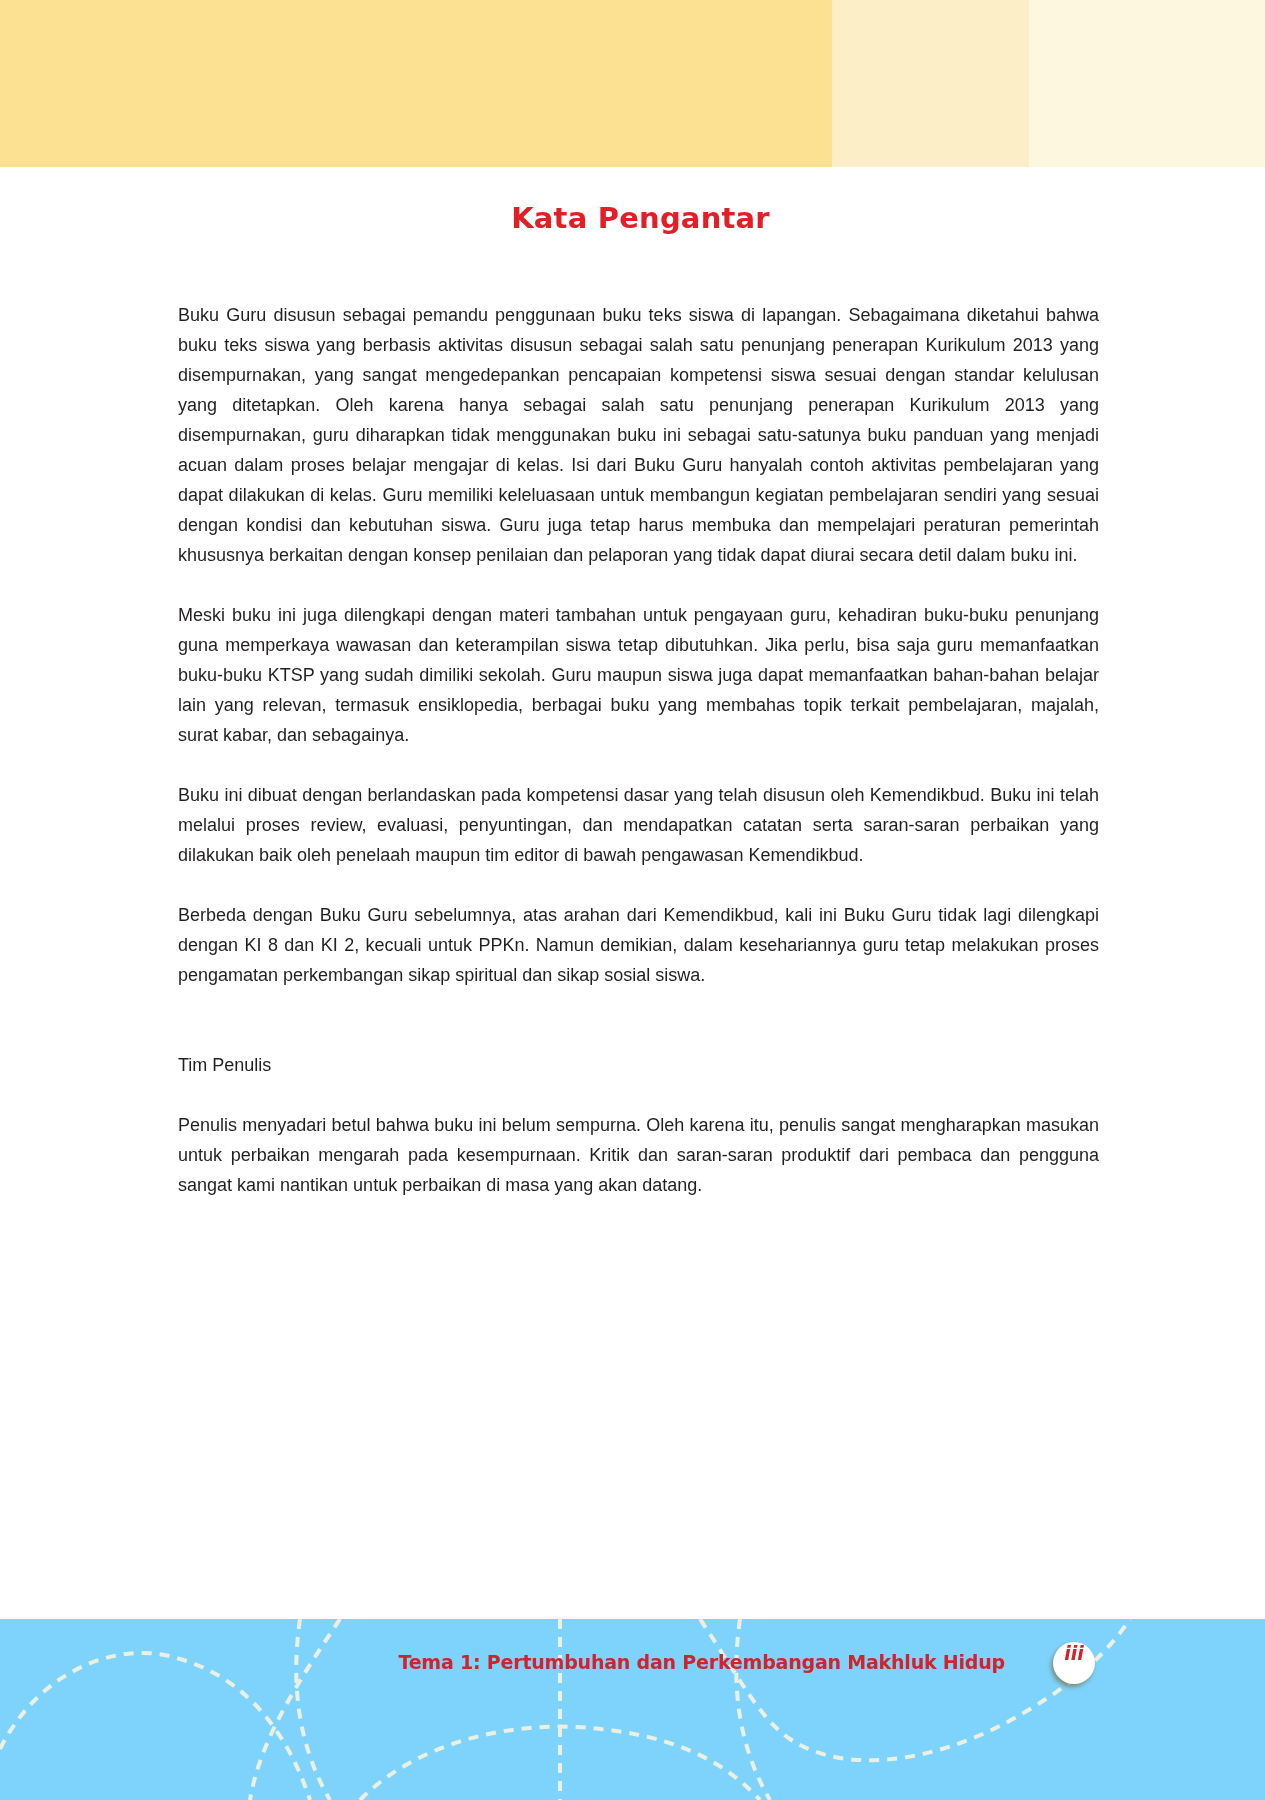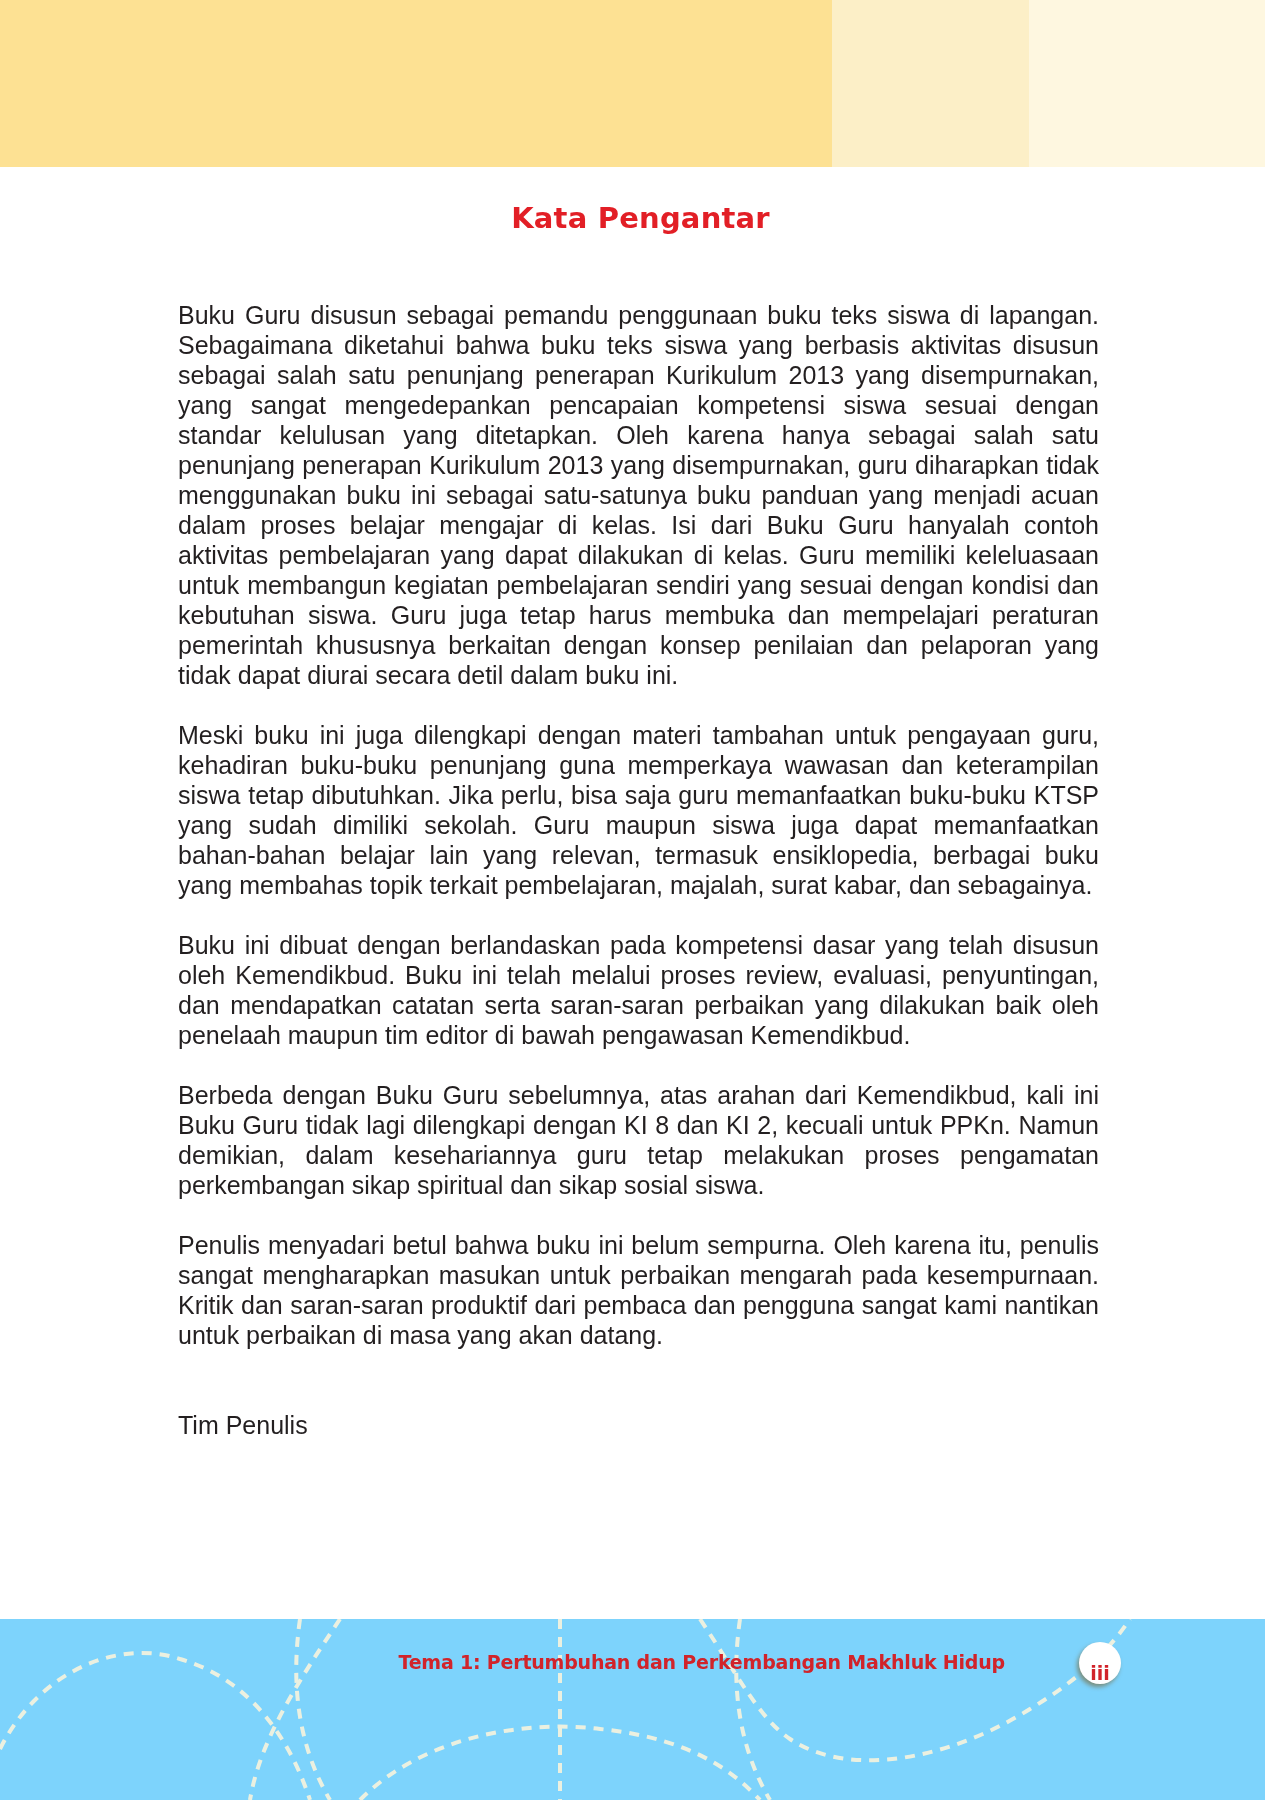--- a/index.html
+++ b/index.html
@@ -15,39 +15,39 @@
   .hb3 { left: 1029px; width: 236px; background: #fef7e0; }
 
   .title {
     position: absolute; top: 193px; left: 0; width: 1265px; text-align: center;
     color: #e21f26; font-size: 29px; font-weight: bold; margin: 8px;
     font-family: "DejaVu Sans", sans-serif; letter-spacing: 0.2px;
   }
 
   .body-text {
     position: absolute; left: 178px; top: 300px; width: 921px;
-    color: #231f20; font-size: 25px; line-height: 30px;
+    color: #231f20; font-size: 18px; line-height: 30px;
     font-family: "Liberation Sans", sans-serif;
   }
   .para { margin: 0 0 30px 0; text-align: justify; }
   .sign { margin-top: 60px; }
 
   .footer { position: absolute; left: 0; top: 1619px; width: 1265px; height: 181px; background: #7dd3fc; overflow: hidden; }
   .footer svg { position: absolute; left: 0; top: 0; }
   .footer-title {
     position: absolute; left: 0; width: 1005px; top: 32px; text-align: right;
     color: #d1232a; font-size: 19px; font-weight: bold;
     font-family: "DejaVu Sans", sans-serif; letter-spacing: -0.2px;
   }
   .page-badge {
-    position: absolute; left: 1079px; top: 23px; width: 42px; height: 42px;
+    position: absolute; left: 1053px; top: 23px; width: 42px; height: 42px;
     border-radius: 50%; background: #ffffff;
     box-shadow: -2px 3px 4px rgba(120,90,30,0.55);
-    display: flex; align-items: flex-end; justify-content: center;
-    color: #d1232a; font-weight: bold; font-size: 19px;
+    display: flex; align-items: flex-start; justify-content: center;
+    color: #d1232a; font-weight: bold; font-style: italic; font-size: 19px;
     font-family: "DejaVu Sans", sans-serif;
   }
   .website {
     position: absolute; left: 27px; top: 124px;
     color: #111111; font-style: italic; font-size: 25px;
     font-family: "DejaVu Serif", serif;
   }
 </style>
 </head>
 <body>
@@ -58,22 +58,22 @@
   <div class="hb hb3"></div>
 </div>
 
 <h1 class="title">Kata Pengantar</h1>
 
 <div class="body-text">
   <p class="para">Buku Guru disusun sebagai pemandu penggunaan buku teks siswa di lapangan. Sebagaimana diketahui bahwa buku teks siswa yang berbasis aktivitas disusun sebagai salah satu penunjang penerapan Kurikulum 2013 yang disempurnakan, yang sangat mengedepankan pencapaian kompetensi siswa sesuai dengan standar kelulusan yang ditetapkan. Oleh karena hanya sebagai salah satu penunjang penerapan Kurikulum 2013 yang disempurnakan, guru diharapkan tidak menggunakan buku ini sebagai satu-satunya buku panduan yang menjadi acuan dalam proses belajar mengajar di kelas. Isi dari Buku Guru hanyalah contoh aktivitas pembelajaran yang dapat dilakukan di kelas. Guru memiliki keleluasaan untuk membangun kegiatan pembelajaran sendiri yang sesuai dengan kondisi dan kebutuhan siswa. Guru juga tetap harus membuka dan mempelajari peraturan pemerintah khususnya berkaitan dengan konsep penilaian dan pelaporan yang tidak dapat diurai secara detil dalam buku ini.</p>
   <p class="para">Meski buku ini juga dilengkapi dengan materi tambahan untuk pengayaan guru, kehadiran buku-buku penunjang guna memperkaya wawasan dan keterampilan siswa tetap dibutuhkan. Jika perlu, bisa saja guru memanfaatkan buku-buku KTSP yang sudah dimiliki sekolah. Guru maupun siswa juga dapat memanfaatkan bahan-bahan belajar lain yang relevan, termasuk ensiklopedia, berbagai buku yang membahas topik terkait pembelajaran, majalah, surat kabar, dan sebagainya.</p>
   <p class="para">Buku ini dibuat dengan berlandaskan pada kompetensi dasar yang telah disusun oleh Kemendikbud. Buku ini telah melalui proses review, evaluasi, penyuntingan, dan mendapatkan catatan serta saran-saran perbaikan yang dilakukan baik oleh penelaah maupun tim editor di bawah pengawasan Kemendikbud.</p>
   <p class="para">Berbeda dengan Buku Guru sebelumnya, atas arahan dari Kemendikbud, kali ini Buku Guru tidak lagi dilengkapi dengan KI 8 dan KI 2, kecuali untuk PPKn. Namun demikian, dalam kesehariannya guru tetap melakukan proses pengamatan perkembangan sikap spiritual dan sikap sosial siswa.</p>
+  <p class="para sign">Tim Penulis</p>
   <p class="para">Penulis menyadari betul bahwa buku ini belum sempurna. Oleh karena itu, penulis sangat mengharapkan masukan untuk perbaikan mengarah pada kesempurnaan. Kritik dan saran-saran produktif dari pembaca dan pengguna sangat kami nantikan untuk perbaikan di masa yang akan datang.</p>
-  <p class="para sign">Tim Penulis</p>
 </div>
 
 <div class="footer">
   <svg width="1265" height="181">
     <g fill="none" stroke="#fff6dc" stroke-width="4" stroke-dasharray="10 8" opacity="0.85">
       <path d="M0 130 C 40 50, 120 20, 180 40 C 250 60, 290 120, 310 181"></path>
       <path d="M340 0 C 300 60, 260 120, 250 181"></path>
       <path d="M300 0 C 290 70, 300 130, 330 181"></path>
       <path d="M560 0 L 560 181"></path>
       <path d="M360 181 C 420 120, 520 100, 600 110 C 700 120, 740 160, 760 181"></path>

